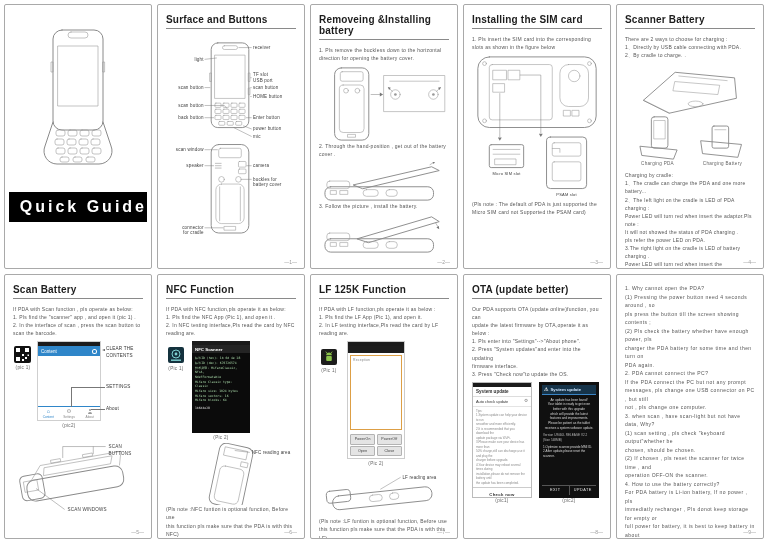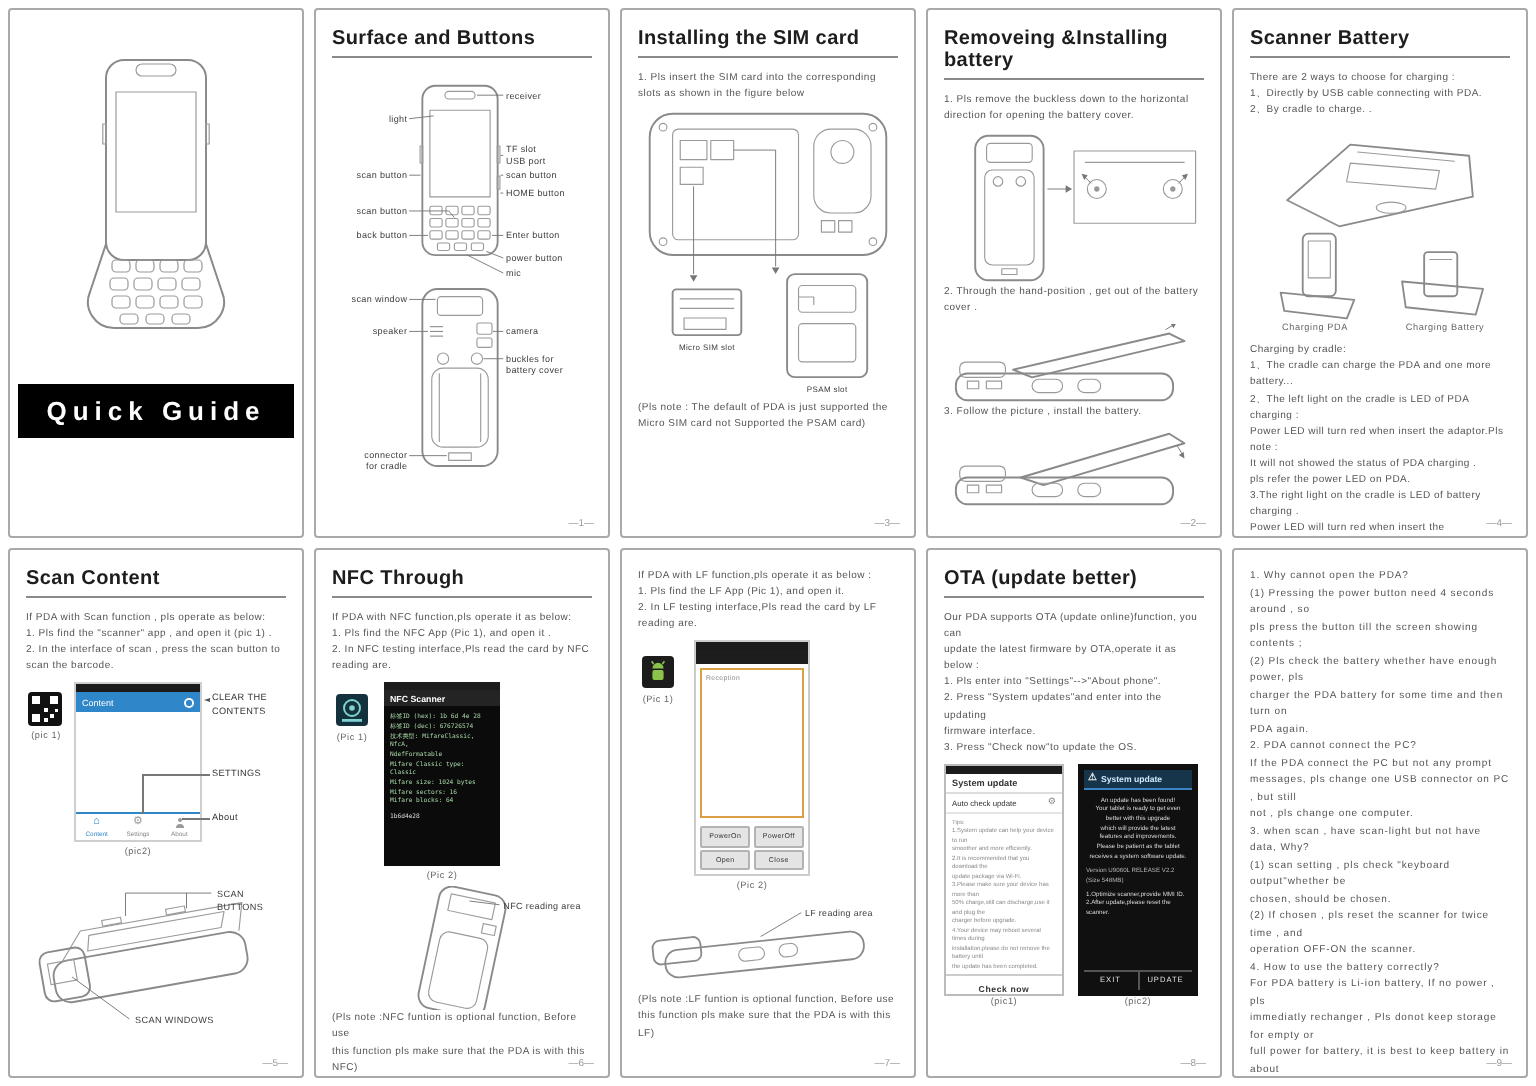--- a/index.html
+++ b/index.html
@@ -14,21 +14,21 @@
   .pg{position:absolute;right:7px;bottom:3px;font-size:5px;color:#999;}
   .cap{font-size:4.6px;color:#666;text-align:center;letter-spacing:.3px;}
   svg{display:block;}
   .ot{fill:none;stroke:#8a8a8a;stroke-width:1;stroke-linejoin:round;stroke-linecap:round;}
   .ot2{fill:none;stroke:#9a9a9a;stroke-width:.6;stroke-linejoin:round;stroke-linecap:round;}
   .ln{stroke:#777;stroke-width:.5;fill:none;}
   svg text{font-family:"Liberation Sans",sans-serif;font-size:4.8px;fill:#3d3d3d;letter-spacing:.2px;}
   text.tl{text-anchor:end;}
   
   .cover-title{font-size:13px;font-weight:bold;text-align:center;letter-spacing:1.2px;margin-top:10px;color:#111;}
-  .qg{background:#000;color:#fff;font-weight:bold;font-size:13px;letter-spacing:3px;text-align:center;
+  .qg{background:#000;color:#fff;font-weight:bold;font-size:16px;letter-spacing:3px;text-align:right;
     padding:6px 0;margin:16px -4px 0;}
   
   .figarea{position:relative;}
   .ss{position:absolute;box-sizing:border-box;border:.6px solid #cfcfcf;background:#fff;display:flex;flex-direction:column;}
   .sb{height:4px;background:#1b1b1b;flex:0 0 auto;}
   .bluebar{height:10px;background:#2f86c9;color:#fff;display:flex;align-items:center;font-size:4.5px;padding:0 3px;flex:0 0 auto;}
   .clearbtn{width:5.5px;height:5.5px;border-radius:50%;background:#fff;margin-left:auto;position:relative;}
   .clearbtn:after{content:"";position:absolute;left:1.5px;top:1.5px;width:2.5px;height:2.5px;border-radius:50%;background:#2f86c9;}
   .nav6{height:13px;border-top:.8px solid #2f86c9;display:flex;flex:0 0 auto;align-items:center;}
   .nav6 .cell{flex:1;display:flex;flex-direction:column;align-items:center;justify-content:center;gap:.5px;}
@@ -184,20 +184,70 @@
         <path class="ot2" d="M79,161 v36"></path>
       <rect class="ot2" x="62" y="203" width="12" height="4"></rect>
       <line class="ln" x1="41" y1="204.5" x2="61" y2="204.5"></line>
       <text class="tl" x="40" y="205.5">connector</text>
       <text class="tl" x="40" y="211.5">for cradle</text>
     </svg>
     <div class="pg">—1—</div>
   </section>
 
   <section class="panel">
+    <h2 class="hd">Removeing &amp;Installing battery</h2>
+    <p class="tx">1. Pls remove the buckless down to the horizontal direction for opening the battery cover.</p>
+    <svg width="130" height="76" viewBox="0 0 136 80">
+      <rect class="ot" x="16" y="2" width="36" height="76" rx="7"></rect>
+      <rect class="ot2" x="22" y="6" width="24" height="10" rx="2"></rect>
+      <rect class="ot2" x="21" y="20" width="26" height="50" rx="4"></rect>
+      <circle class="ot2" cx="28" cy="26" r="2.5"></circle>
+        <circle class="ot2" cx="40" cy="26" r="2.5"></circle>
+      <rect class="ot2" x="30" y="72" width="8" height="3"></rect>
+      <line class="ln" x1="54" y1="30" x2="64" y2="30"></line>
+        <path d="M67,30 l-3.4,-2 v4 z" fill="#777"></path>
+      <rect class="ot2" x="68" y="10" width="64" height="38"></rect>
+      <path class="ot2" d="M74,16 h52"></path>
+      <circle class="ot2" cx="80" cy="30" r="5"></circle>
+        <circle cx="80" cy="30" r="1.4" fill="#999"></circle>
+      <circle class="ot2" cx="120" cy="30" r="5"></circle>
+        <circle cx="120" cy="30" r="1.4" fill="#999"></circle>
+      <path class="ln" d="M73,23 l4,4"></path>
+        <path d="M72,22 l3.2,.8 -1.8,2.4 z" fill="#777"></path>
+      <path class="ln" d="M127,23 l-4,4"></path>
+        <path d="M128,22 l-3.2,.8 1.8,2.4 z" fill="#777"></path>
+    </svg>
+    <p class="tx">2. Through the hand-position , get out of the battery cover .</p>
+    <svg width="130" height="40" viewBox="0 0 136 42">
+      <path class="ot" d="M36,24 L118,5 L126,9 L46,28 Z"></path>
+      <path class="ln" d="M116,3 l5,-3"></path>
+        <path d="M122,-1 l-3.4,.6 1.6,2.6 z" fill="#777"></path>
+      <rect class="ot" x="6" y="26" width="114" height="14" rx="6"></rect>
+      <rect class="ot2" x="8" y="20" width="24" height="8" rx="3"></rect>
+      <rect class="ot2" x="12" y="30" width="6" height="4"></rect>
+        <rect class="ot2" x="22" y="30" width="8" height="4"></rect>
+      <rect class="ot2" x="46" y="29" width="16" height="7" rx="3.5"></rect>
+      <rect class="ot2" x="70" y="29" width="12" height="7" rx="3.5"></rect>
+    </svg>
+    <p class="tx">3. Follow the picture , install the battery.</p>
+    <svg width="130" height="40" viewBox="0 0 136 42">
+      <path class="ot" d="M40,26 L118,3 L126,8 L52,30 Z"></path>
+      <path class="ln" d="M122,9 l3,5"></path>
+        <path d="M126,16 l-.4,-3.4 -2.6,1.6 z" fill="#777"></path>
+      <rect class="ot" x="6" y="26" width="114" height="14" rx="6"></rect>
+      <rect class="ot2" x="8" y="20" width="24" height="8" rx="3"></rect>
+      <rect class="ot2" x="12" y="30" width="6" height="4"></rect>
+        <rect class="ot2" x="22" y="30" width="8" height="4"></rect>
+      <rect class="ot2" x="46" y="29" width="16" height="7" rx="3.5"></rect>
+      <rect class="ot2" x="70" y="29" width="12" height="7" rx="3.5"></rect>
+    </svg>
+    <div class="pg">—2—</div>
+  </section>
+
+  <section class="panel">
     <h2 class="hd">Installing the SIM card</h2>
     <p class="tx">1. Pls insert the SIM card into the corresponding slots as shown in the figure below</p>
     <svg width="130" height="145" viewBox="0 0 136 152">
       <rect class="ot" x="6" y="2" width="124" height="74" rx="12"></rect>
       <circle class="ot2" cx="13" cy="9" r="2"></circle>
         <circle class="ot2" cx="123" cy="9" r="2"></circle>
       <circle class="ot2" cx="13" cy="69" r="2"></circle>
         <circle class="ot2" cx="123" cy="69" r="2"></circle>
       <rect class="ot2" x="18" y="10" width="66" height="58" rx="3"></rect>
       <rect class="ot2" x="22" y="16" width="14" height="10"></rect>
@@ -220,70 +270,20 @@
       <rect class="ot2" x="84" y="92" width="30" height="14" rx="2"></rect>
       <rect class="ot2" x="84" y="112" width="30" height="20" rx="2"></rect>
       <path class="ot2" d="M84,98 h8 v4"></path>
       <text x="99" y="148" text-anchor="middle" style="font-size:4.2px">PSAM slot</text>
     </svg>
     <p class="tx">(Pls note : The default of PDA is just supported the Micro SIM card not Supported the PSAM card)</p>
     <div class="pg">—3—</div>
   </section>
 
   <section class="panel">
-    <h2 class="hd">Removeing &amp;Installing battery</h2>
-    <p class="tx">1. Pls remove the buckless down to the horizontal direction for opening the battery cover.</p>
-    <svg width="130" height="76" viewBox="0 0 136 80">
-      <rect class="ot" x="16" y="2" width="36" height="76" rx="7"></rect>
-      <rect class="ot2" x="22" y="6" width="24" height="10" rx="2"></rect>
-      <rect class="ot2" x="21" y="20" width="26" height="50" rx="4"></rect>
-      <circle class="ot2" cx="28" cy="26" r="2.5"></circle>
-        <circle class="ot2" cx="40" cy="26" r="2.5"></circle>
-      <rect class="ot2" x="30" y="72" width="8" height="3"></rect>
-      <line class="ln" x1="54" y1="30" x2="64" y2="30"></line>
-        <path d="M67,30 l-3.4,-2 v4 z" fill="#777"></path>
-      <rect class="ot2" x="68" y="10" width="64" height="38"></rect>
-      <path class="ot2" d="M74,16 h52"></path>
-      <circle class="ot2" cx="80" cy="30" r="5"></circle>
-        <circle cx="80" cy="30" r="1.4" fill="#999"></circle>
-      <circle class="ot2" cx="120" cy="30" r="5"></circle>
-        <circle cx="120" cy="30" r="1.4" fill="#999"></circle>
-      <path class="ln" d="M73,23 l4,4"></path>
-        <path d="M72,22 l3.2,.8 -1.8,2.4 z" fill="#777"></path>
-      <path class="ln" d="M127,23 l-4,4"></path>
-        <path d="M128,22 l-3.2,.8 1.8,2.4 z" fill="#777"></path>
-    </svg>
-    <p class="tx">2. Through the hand-position , get out of the battery cover .</p>
-    <svg width="130" height="40" viewBox="0 0 136 42">
-      <path class="ot" d="M36,24 L118,5 L126,9 L46,28 Z"></path>
-      <path class="ln" d="M116,3 l5,-3"></path>
-        <path d="M122,-1 l-3.4,.6 1.6,2.6 z" fill="#777"></path>
-      <rect class="ot" x="6" y="26" width="114" height="14" rx="6"></rect>
-      <rect class="ot2" x="8" y="20" width="24" height="8" rx="3"></rect>
-      <rect class="ot2" x="12" y="30" width="6" height="4"></rect>
-        <rect class="ot2" x="22" y="30" width="8" height="4"></rect>
-      <rect class="ot2" x="46" y="29" width="16" height="7" rx="3.5"></rect>
-      <rect class="ot2" x="70" y="29" width="12" height="7" rx="3.5"></rect>
-    </svg>
-    <p class="tx">3. Follow the picture , install the battery.</p>
-    <svg width="130" height="40" viewBox="0 0 136 42">
-      <path class="ot" d="M40,26 L118,3 L126,8 L52,30 Z"></path>
-      <path class="ln" d="M122,9 l3,5"></path>
-        <path d="M126,16 l-.4,-3.4 -2.6,1.6 z" fill="#777"></path>
-      <rect class="ot" x="6" y="26" width="114" height="14" rx="6"></rect>
-      <rect class="ot2" x="8" y="20" width="24" height="8" rx="3"></rect>
-      <rect class="ot2" x="12" y="30" width="6" height="4"></rect>
-        <rect class="ot2" x="22" y="30" width="8" height="4"></rect>
-      <rect class="ot2" x="46" y="29" width="16" height="7" rx="3.5"></rect>
-      <rect class="ot2" x="70" y="29" width="12" height="7" rx="3.5"></rect>
-    </svg>
-    <div class="pg">—2—</div>
-  </section>
-
-  <section class="panel">
     <h2 class="hd">Scanner Battery</h2>
     <p class="tx">There are 2 ways to choose for charging :
 1、Directly by USB cable connecting with PDA.
 2、By cradle to charge. .</p>
     <svg width="130" height="52" viewBox="0 0 136 56">
       <path class="ot" d="M18,40 L52,10 L116,16 L118,38 L46,54 Z"></path>
       <path class="ot2" d="M52,20 L100,24 L98,34 L50,30 Z"></path>
       <path class="ot2" d="M18,40 L46,54"></path>
       <path class="ot2" d="M56,14 L108,19"></path>
       <ellipse class="ot2" cx="74" cy="44" rx="8" ry="3"></ellipse>
@@ -306,21 +306,21 @@
 Power LED will turn red when insert the adaptor.Pls note :
 It will not showed the status of PDA charging .
 pls refer the power LED on PDA.
 3.The right light on the cradle is LED of battery charging .
 Power LED will turn red when insert the adaptor,Charging
 status LED will show Green when fully charged .</p>
     <div class="pg">—4—</div>
   </section>
 
   <section class="panel">
-    <h2 class="hd">Scan Content</h2>
+    <h2 class="hd">Scan Battery</h2>
     <p class="tx">If PDA with Scan function , pls operate as below:
 1. Pls find the "scanner" app , and open it (pic 1) .
 2. In the interface of scan , press the scan button to
 scan the barcode.</p>
     <div class="figarea" style="height:96px">
       <svg width="17" height="17" viewBox="0 0 17 17" style="position:absolute;left:1px;top:5px">
         <rect x="0" y="0" width="17" height="17" rx="2" fill="#111"></rect>
         <rect x="2" y="2" width="4" height="4" fill="#fff"></rect>
           <rect x="11" y="2" width="4" height="4" fill="#fff"></rect>
         <rect x="2" y="11" width="4" height="4" fill="#fff"></rect>
@@ -376,21 +376,21 @@
       <line class="ln" x1="84" y1="18" x2="84" y2="10"></line>
       <text x="100" y="12">SCAN</text>
       <text x="100" y="19">BUTTONS</text>
       <line class="ln" x1="54" y1="76" x2="24" y2="54"></line>
       <text x="57" y="78">SCAN WINDOWS</text>
     </svg>
     <div class="pg">—5—</div>
   </section>
 
   <section class="panel">
-    <h2 class="hd">NFC Through</h2>
+    <h2 class="hd">NFC Function</h2>
     <p class="tx">If PDA with NFC function,pls operate it as below:
 1. Pls find the NFC App (Pic 1), and open it .
 2. In NFC testing interface,Pls read the card by NFC
 reading are.</p>
     <div class="figarea" style="height:102px">
       <svg width="16" height="16" viewBox="0 0 16 16" style="position:absolute;left:2px;top:6px">
         <rect x="0" y="0" width="16" height="16" rx="2" fill="#14323e"></rect>
         <circle cx="8" cy="7" r="4" fill="none" stroke="#7fd1d1" stroke-width="1"></circle>
         <circle cx="8" cy="7" r="1.4" fill="#7fd1d1"></circle>
         <rect x="3" y="12.5" width="10" height="1.4" fill="#7fd1d1"></rect>
@@ -420,20 +420,21 @@
       </g>
       <line class="ln" x1="88" y1="10" x2="72" y2="8"></line>
       <text x="90" y="12">NFC reading area</text>
     </svg>
     <p class="tx">(Pls note :NFC funtion is optional function, Before use
 this function pls make sure that the PDA is with this NFC)</p>
     <div class="pg">—6—</div>
   </section>
 
   <section class="panel">
+    <h2 class="hd">LF 125K Function</h2>
     <p class="tx">If PDA with LF function,pls operate it as below :
 1. Pls find the LF App (Pic 1), and open it.
 2. In LF testing interface,Pls read the card by LF reading are.</p>
     <div class="figarea" style="height:128px">
       <svg width="16" height="16" viewBox="0 0 16 16" style="position:absolute;left:2px;top:8px">
         <rect x="0" y="0" width="16" height="16" rx="2" fill="#1c1c1c"></rect>
         <path d="M5.2,6.2 a2.8,2.8 0 0 1 5.6,0 z" fill="#8bc34a"></path>
         <rect x="5.2" y="7" width="5.6" height="5" rx="1" fill="#8bc34a"></rect>
         <line x1="5.8" y1="4" x2="4.8" y2="2.6" stroke="#8bc34a" stroke-width=".8"></line>
         <line x1="10.2" y1="4" x2="11.2" y2="2.6" stroke="#8bc34a" stroke-width=".8"></line>

